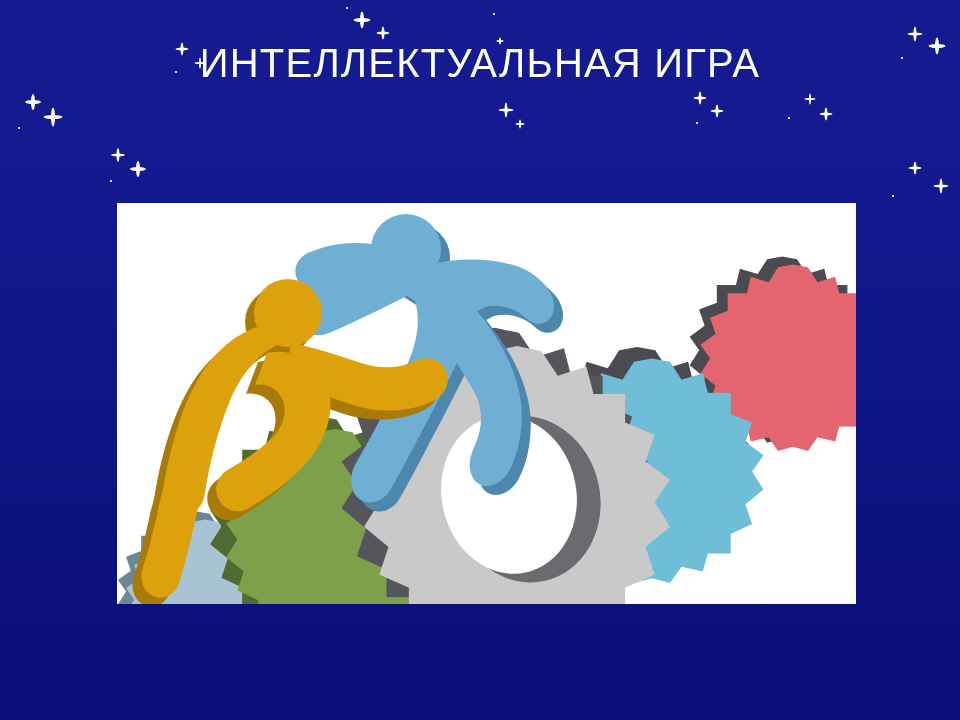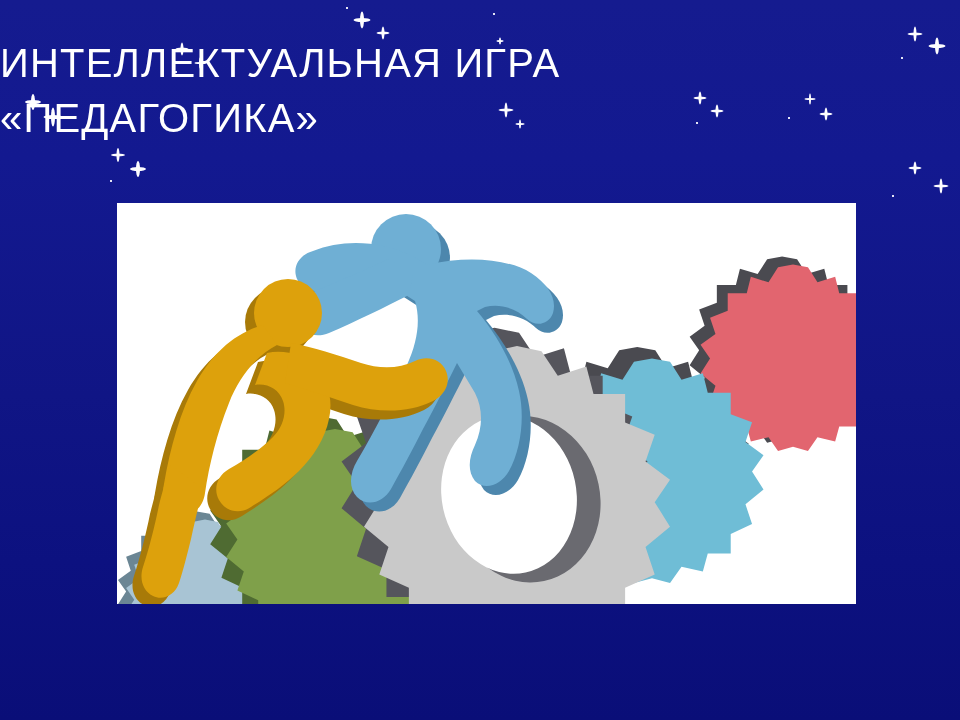--- a/index.html
+++ b/index.html
@@ -69,20 +69,21 @@
     background: #e3e4f5;
     transform: translate(-50%, -50%);
   }
 
   
   #title-block {
     position: absolute;
     left: 0;
     top: 36px;
     width: 960px;
+    text-align: center;
     z-index: 5;
   }
   .title-line {
     color: #ffffff;
     font-family: "Liberation Sans", sans-serif;
     font-weight: 400;
     font-size: 40px;
     line-height: 55px;
     letter-spacing: 1.2px;
     white-space: nowrap;
@@ -135,21 +136,20 @@
       <div class="dot" style="left: 494px; top: 14px;"></div>
       <div class="dot" style="left: 697px; top: 123px;"></div>
       <div class="dot" style="left: 789px; top: 118px;"></div>
       <div class="dot" style="left: 902px; top: 58px;"></div>
       <div class="dot" style="left: 893px; top: 196px;"></div>
       <div class="dot" style="left: 347px; top: 8px;"></div>
     </div>
 
   <div id="title-block">
     <div class="title-line">ИНТЕЛЛЕКТУАЛЬНАЯ ИГРА</div>
-    <div class="title-line">«ПЕДАГОГИКА»</div>
   </div>
 
   <div id="picture-panel">
     <svg viewBox="0 0 739 401" xmlns="http://www.w3.org/2000/svg">
       <rect x="0" y="0" width="739" height="401" fill="#ffffff"></rect>
 
       <defs>
 
         <g id="gear-20">
 

